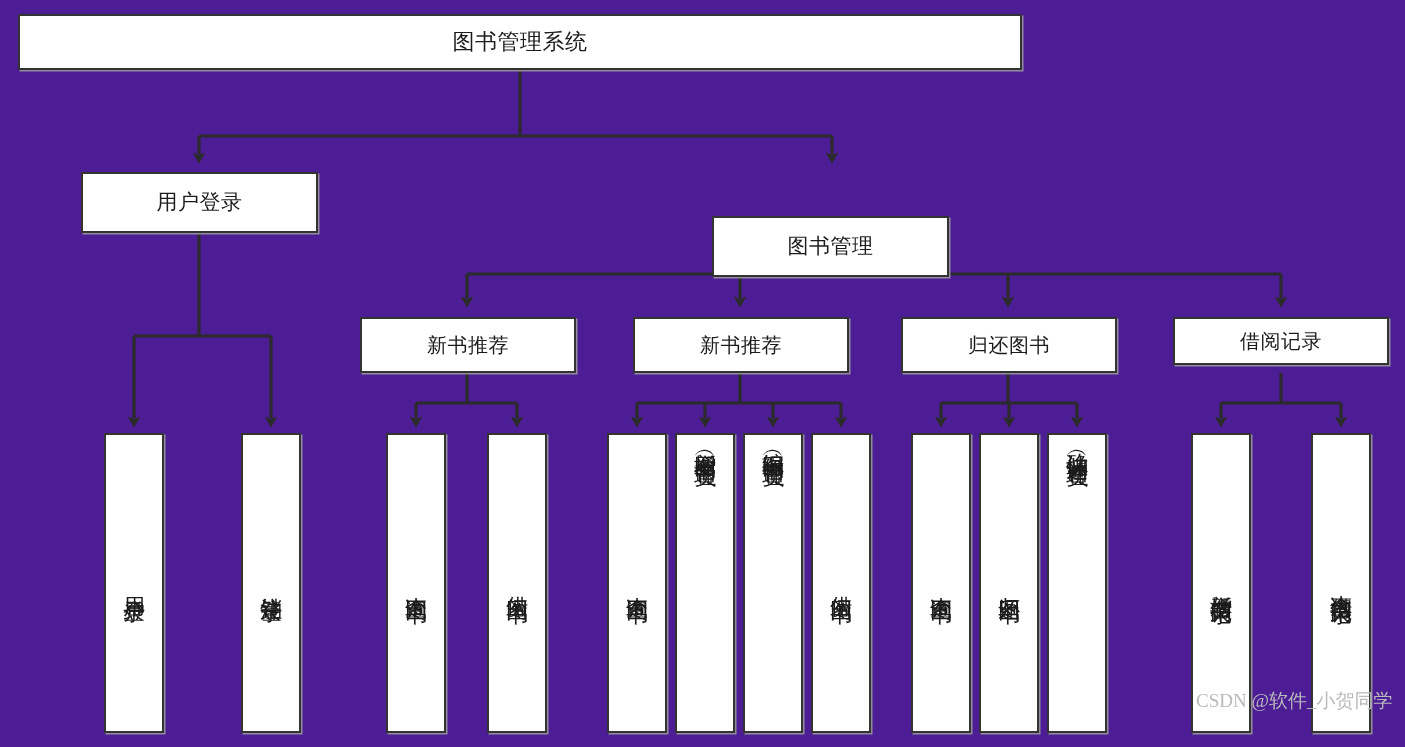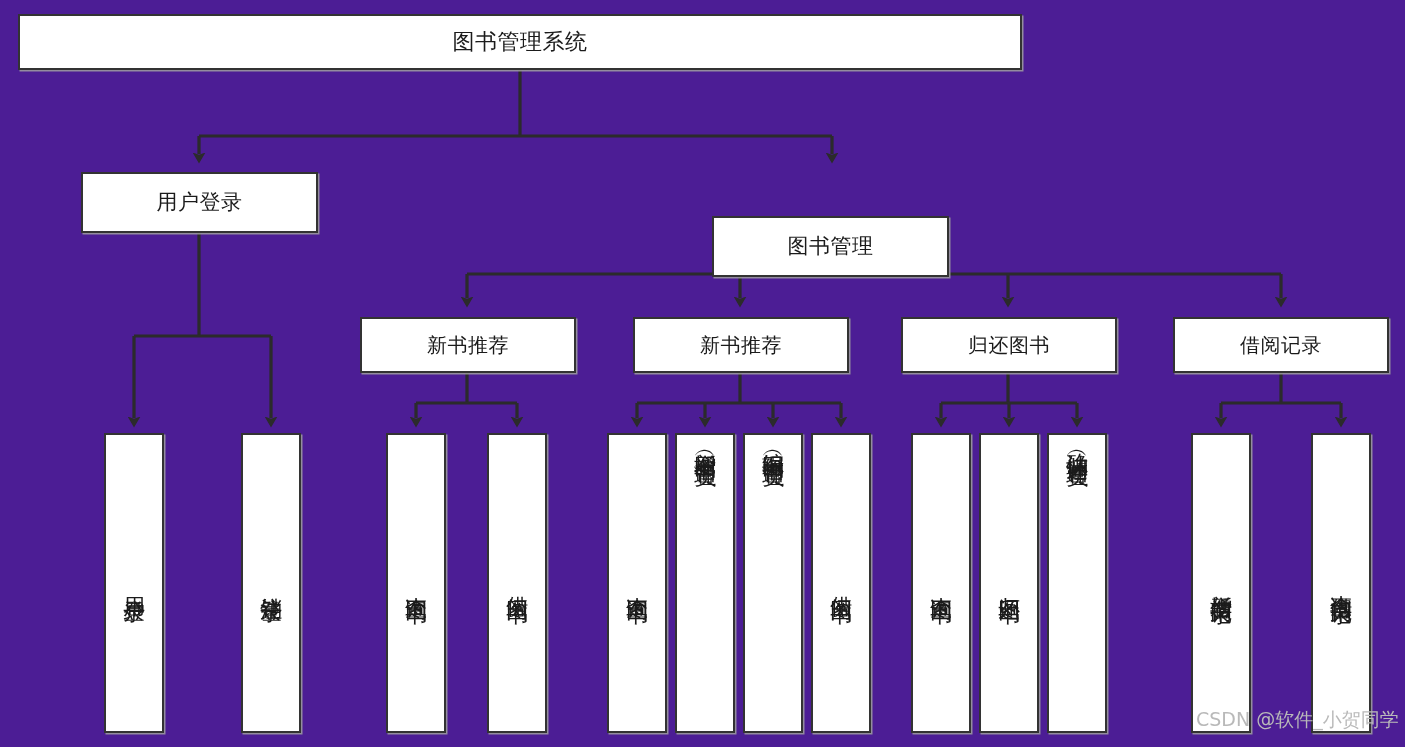--- a/index.html
+++ b/index.html
@@ -147,21 +147,21 @@
   </div>
 
   <div class="node level2" style="left:633px; top:317px; width:216px; height:56px;">
     <span class="node-label">新书推荐</span>
   </div>
 
   <div class="node level2" style="left:901px; top:317px; width:216px; height:56px;">
     <span class="node-label">归还图书</span>
   </div>
 
-  <div class="node level2" style="left:1173px; top:317px; width:216px; height:56px;">
+  <div class="node level2" style="left:1173px; top:317px; width:216px; height:48px;">
     <span class="node-label">借阅记录</span>
   </div>
 
   <div class="node leaf center-text" style="left:104px; top:433px; width:60px; height:300px;">
     <span class="node-label">用户登录</span>
   </div>
 
   <div class="node leaf center-text" style="left:241px; top:433px; width:60px; height:300px;">
     <span class="node-label">注销登录</span>
   </div>
@@ -203,15 +203,15 @@
   </div>
 
   <div class="node leaf center-text" style="left:1191px; top:433px; width:60px; height:300px;">
     <span class="node-label">新增借阅记录</span>
   </div>
 
   <div class="node leaf center-text" style="left:1311px; top:433px; width:60px; height:300px;">
     <span class="node-label">查询借阅记录</span>
   </div>
 
-  <div class="watermark" style="left:1196px; top:707px;">CSDN @软件_小贺同学</div>
+  <div class="watermark" style="left:1196px; top:688px;font-family:Liberation Serif, serif;">CSDN @软件_小贺同学</div>
 
 </div>
 
 </body></html>

